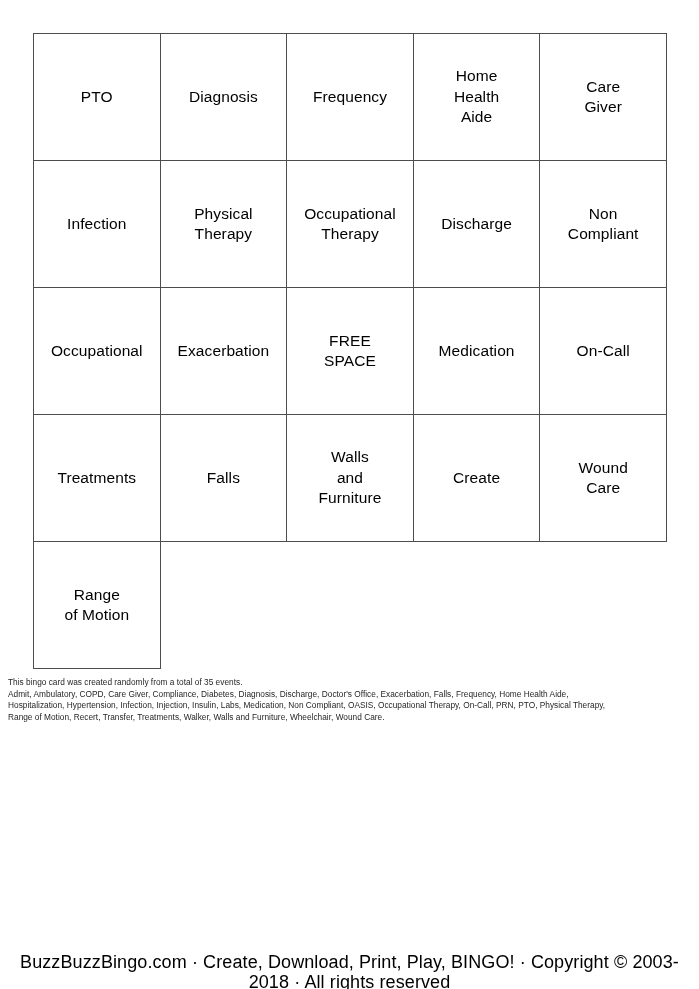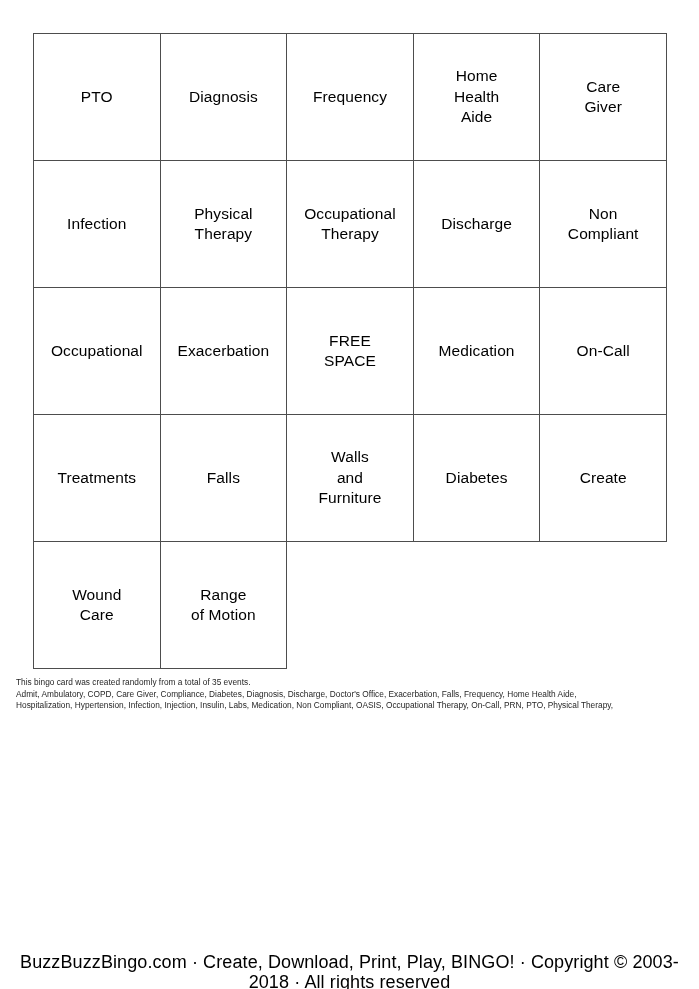--- a/index.html
+++ b/index.html
@@ -65,21 +65,20 @@
     left: 8px;
     top: 677px;
     width: 684px;
   }
   .footnote-line {
     font-size: 8.3px;
     line-height: 11.6px;
     color: #262626;
     white-space: nowrap;
     letter-spacing: 0.01px;
-    margin-left: 8px;
   }
 
   
   .page-footer {
     position: absolute;
     left: 0;
     top: 952px;
     width: 699px;
     text-align: center;
   }
@@ -158,38 +157,36 @@
     <div class="bingo-cell">
         <span class="cell-text">Falls</span>
       </div>
     <div class="bingo-cell">
         <span class="cell-text">Walls
 and
 Furniture</span>
       </div>
 
     <div class="bingo-cell">
-        <span class="cell-text">Diabetes</span>
-      </div>
-    <div class="bingo-cell">
         <span class="cell-text">Create</span>
       </div>
     <div class="bingo-cell">
         <span class="cell-text">Wound
 Care</span>
       </div>
     <div class="bingo-cell">
         <span class="cell-text">Range
 of Motion</span>
       </div>
   </div>
 
   <div class="footnote">
     <div class="footnote-line">This bingo card was created randomly from a total of 35 events.</div>
     <div class="footnote-line">Admit, Ambulatory, COPD, Care Giver, Compliance, Diabetes, Diagnosis, Discharge, Doctor's Office, Exacerbation, Falls, Frequency, Home Health Aide,</div>
     <div class="footnote-line">Hospitalization, Hypertension, Infection, Injection, Insulin, Labs, Medication, Non Compliant, OASIS, Occupational Therapy, On-Call, PRN, PTO, Physical Therapy,</div>
+    <div class="footnote-line">Range of Motion, Recert, Transfer, Treatments, Walker, Walls and Furniture, Wheelchair, Wound Care.</div>
   </div>
 
   <div class="page-footer">
     <span class="footer-text">BuzzBuzzBingo.com · Create, Download, Print, Play, BINGO! · Copyright © 2003-2018 · All rights reserved</span>
   </div>
 
 </div>
 
 </body></html>

